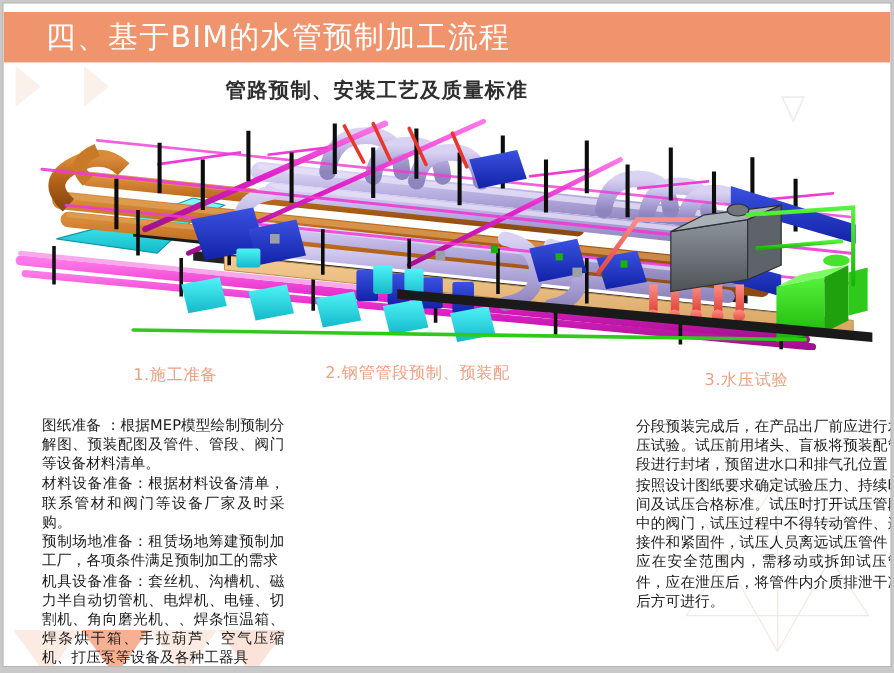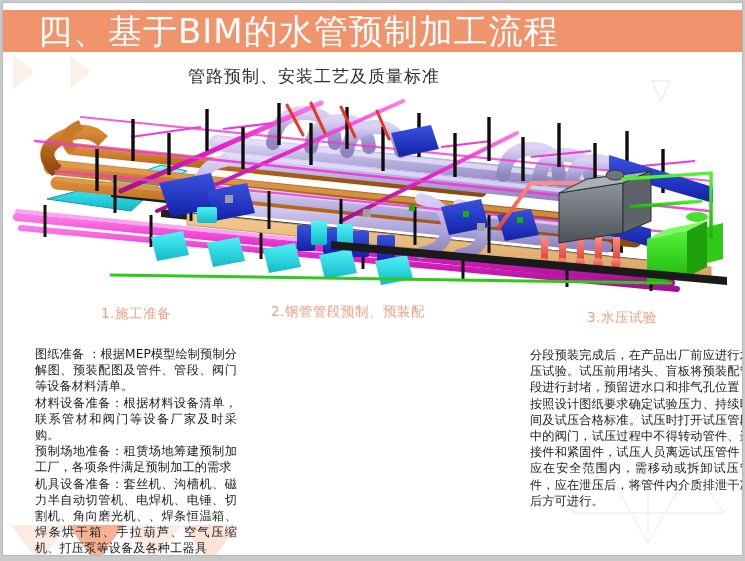--- a/index.html
+++ b/index.html
@@ -19,34 +19,34 @@
   }
 
   
   .header-bar{
     position:absolute;left:0;top:7px;
     width:739px;height:42px;
     background:#f0946e;
   }
   .header-title{
     position:absolute;left:35px;top:13px;
-    font-size:34px;line-height:30px;
+    font-size:25px;line-height:30px;
     color:#ffffff;
     letter-spacing:1px;
     white-space:nowrap;
     font-family:"DejaVu Sans","Liberation Sans",sans-serif;
   }
 
   
   .subtitle{
     position:absolute;left:0;top:62px;width:622px;
     text-align:center;
     font-size:17px;line-height:22px;
     color:#2e2e2e;
-    font-weight:normal;
+    font-weight:bold;
     letter-spacing:1px;
   }
 
   
   .deco-arrow{
     position:absolute;
     width:0;height:0;
     border-top:17px solid transparent;
     border-bottom:17px solid transparent;
     border-left:21px solid #faf1ea;
@@ -86,21 +86,21 @@
 
   
   .sec-head{
     position:absolute;
     font-size:13.5px;
     line-height:18px;
     color:#ee9f80;
     white-space:nowrap;
     letter-spacing:.5px;
   }
-  .sec-head.h1{left:98px; top:301px;text-align:right;}
+  .sec-head.h1{left:108px; top:301px;text-align:right;}
   .sec-head.h2{left:268px;top:299px;}
   .sec-head.h3{left:552px;top:305px;margin-left:32px;}
 
   
   .col{
     position:absolute;
     color:#1b1b1b;
     font-size:12.2px;
     line-height:16.2px;
     text-align:justify;

